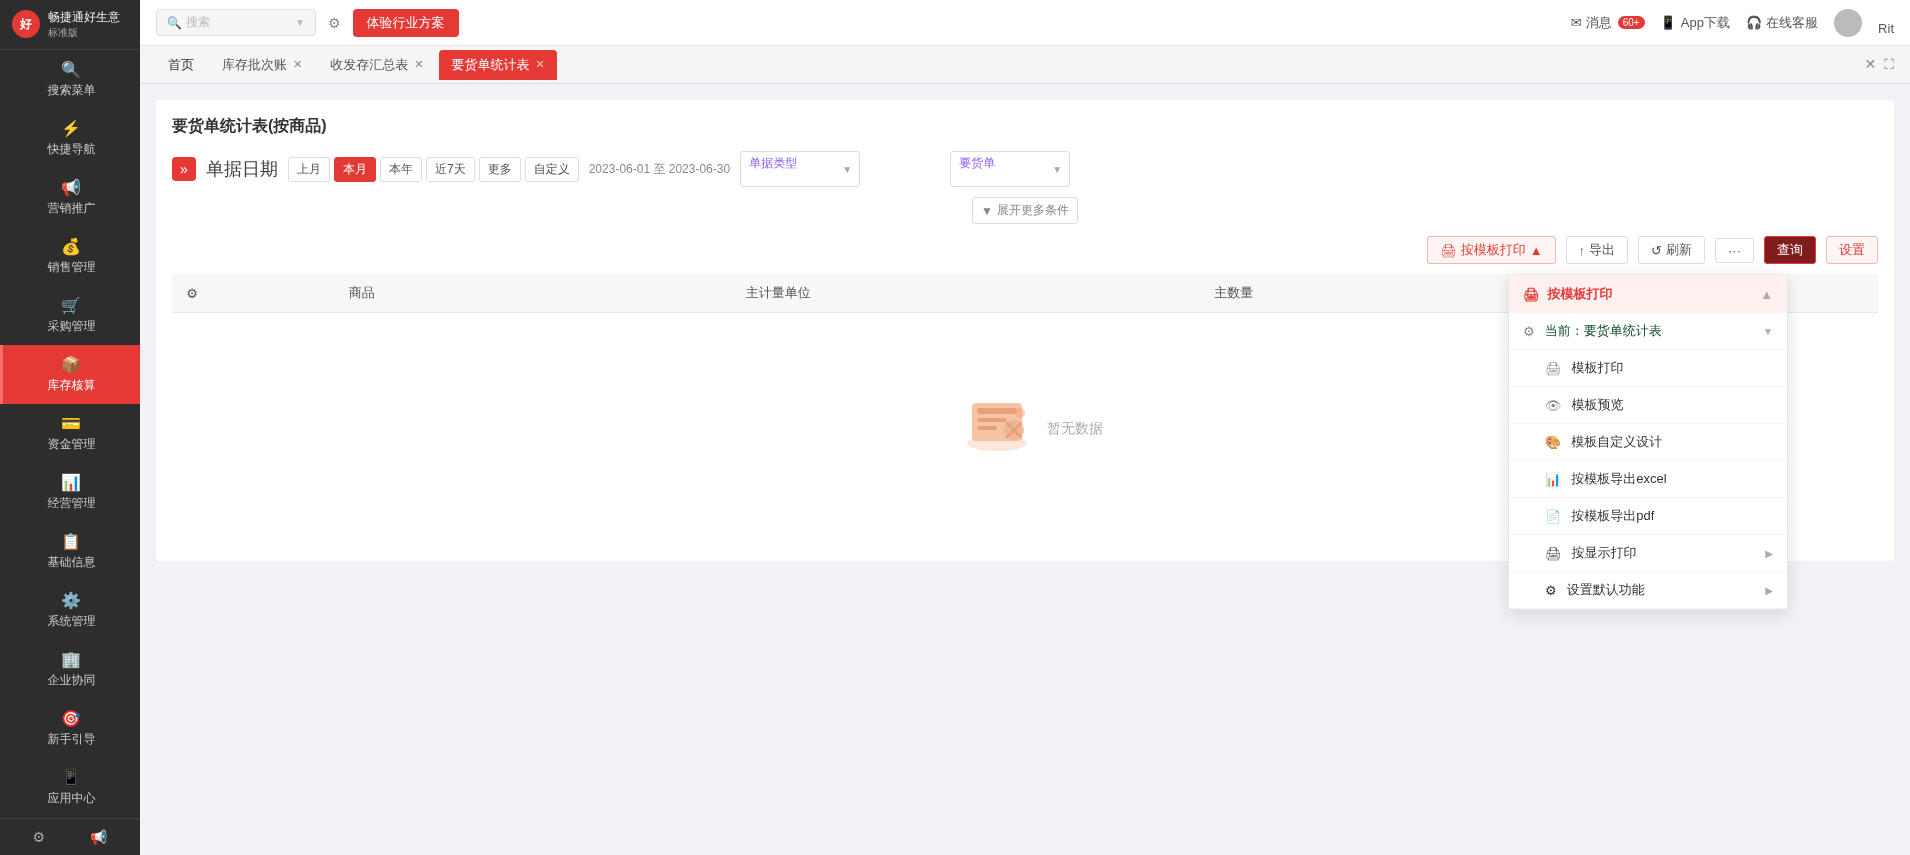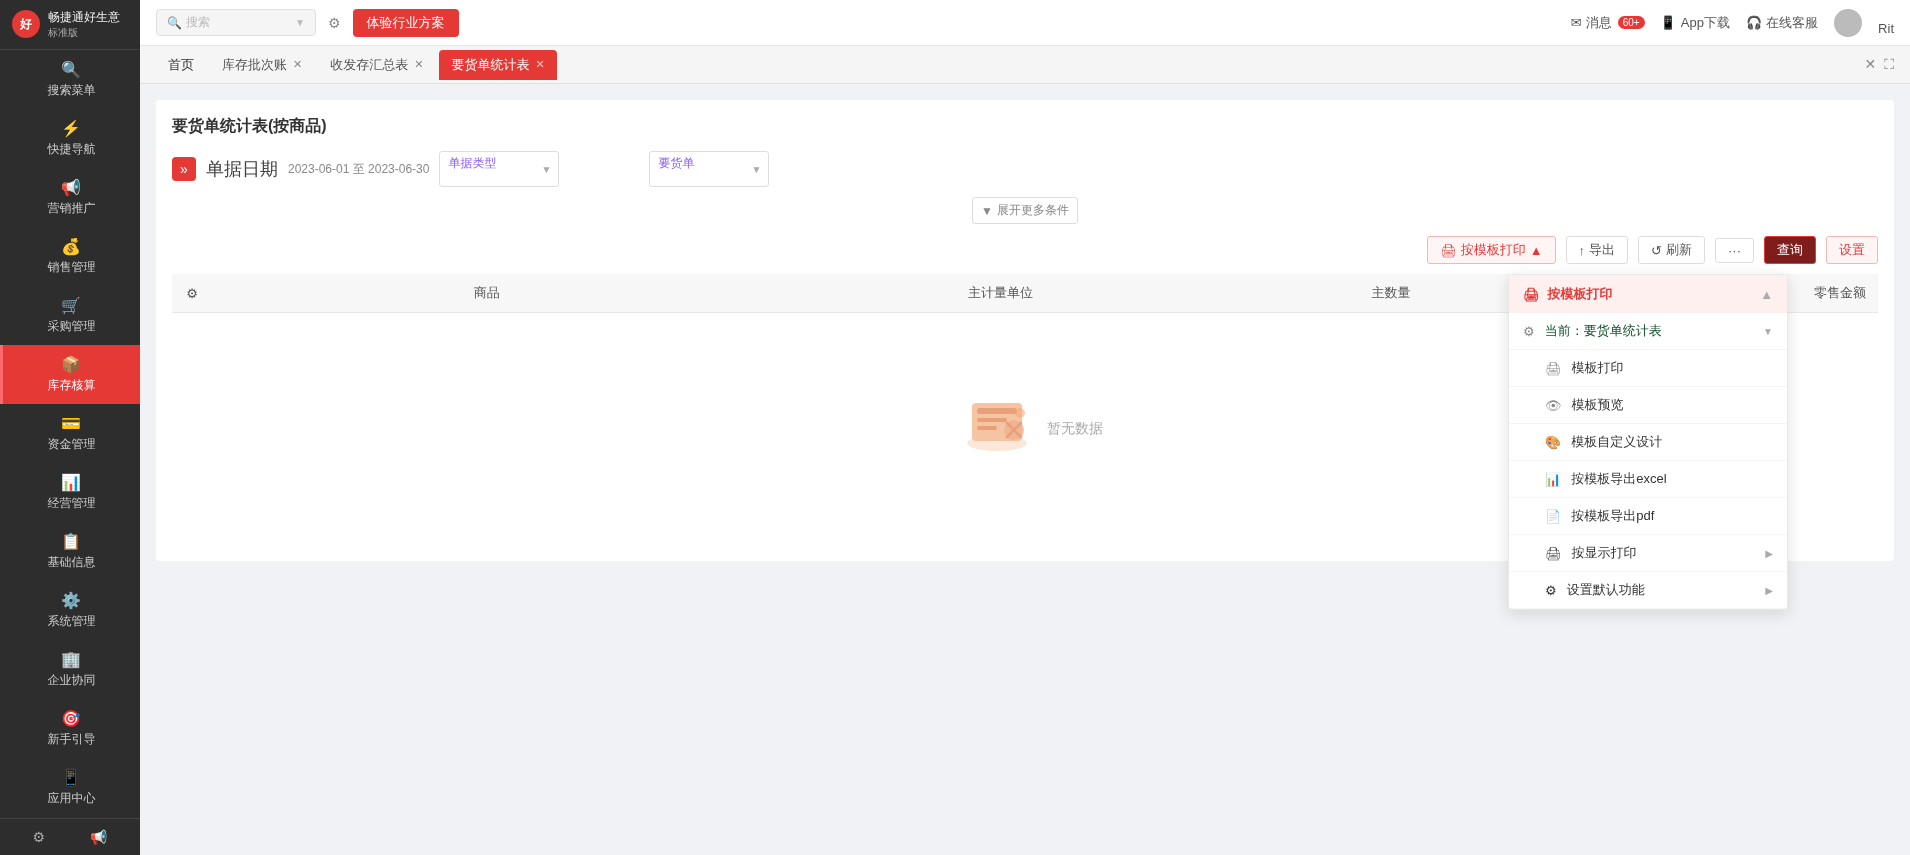--- a/index.html
+++ b/index.html
@@ -191,21 +191,21 @@
       border-radius: 3px; cursor: pointer; font-size: 13px; color: #555;
       display: flex; align-items: center; gap: 4px;
     }
     .action-btn.primary { background: #7f1d1d; color: white; border-color: #e53935; }
     .action-btn.settings-btn { background: #fff5f5; color: #e53935; border-color: #f5b5b5; }
 
     
     .data-table { width: 100%; border-collapse: collapse; margin-top: 8px; }
     .data-table th {
       background: #f7f7f7; border-bottom: 1px solid #e8e8e8;
-      padding: 10px 12px; text-align: right; font-size: 13px; color: #555; font-weight: normal;
+      padding: 10px 12px; text-align: center; font-size: 13px; color: #555; font-weight: normal;
     }
     .data-table th:first-child { width: 40px; text-align: center; }
 
     
     .empty-state {
       display: flex; flex-direction: row; align-items: center; justify-content: center;
       padding: 60px 0;
     }
     .empty-icon {
       width: 100px; height: 100px;
@@ -379,20 +379,29 @@
   </div>
 
   <div class="content">
     <div class="page-container">
 
       <div class="page-title">要货单统计表(按商品)</div>
 
       <div class="filter-bar">
         <button class="filter-toggle-btn">»</button>
         <span class="filter-label">单据日期</span>
+        <div class="date-btns">
+
+        <button class="date-btn">上月</button>
+            <button class="date-btn active">本月</button>
+            <button class="date-btn">本年</button>
+            <button class="date-btn">近7天</button>
+            <button class="date-btn">更多</button>
+            <button class="date-btn">自定义</button>
+          </div>
         <div style="display:flex;flex-direction:column;gap:2px;">
           <span class="date-range">2023-06-01 至 2023-06-30</span>
         </div>
         <div class="select-wrapper">
           <select class="filter-select">
             <option>单据类型</option>
           </select>
           <span class="select-arrow">▼</span>
         </div>
         <div class="select-wrapper" style="margin-left:80px;">

